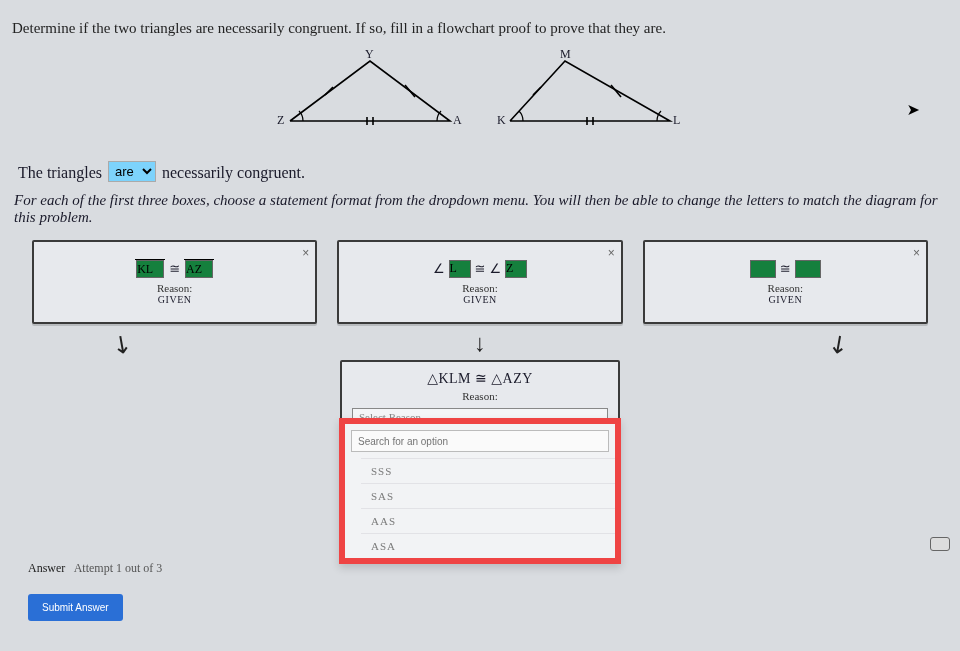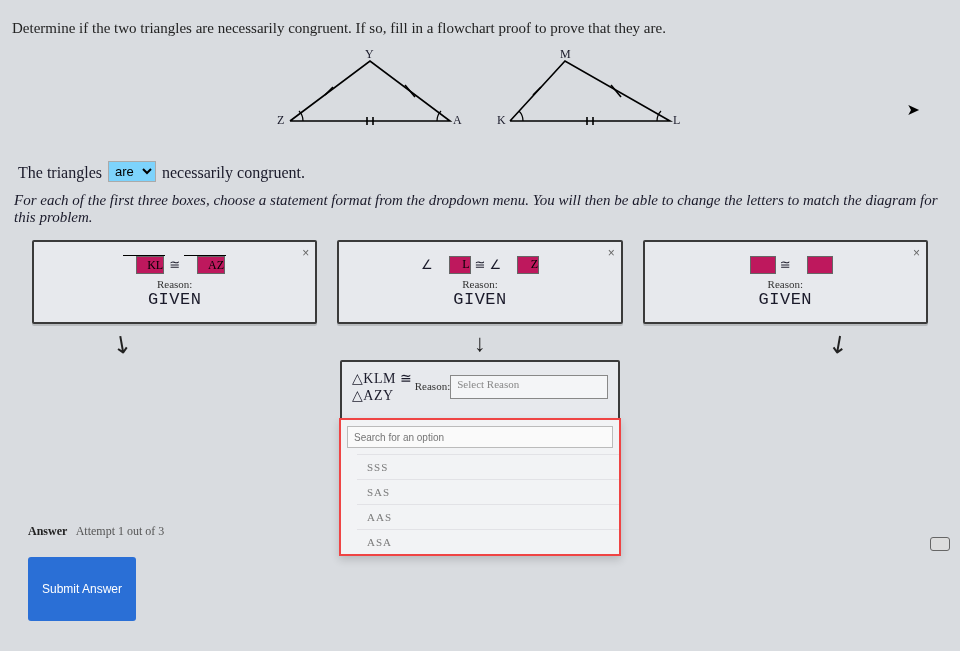--- a/index.html
+++ b/index.html
@@ -44,29 +44,28 @@
     background: #e7e9ed;
     border: 2px solid #3a3a3a;
     border-radius: 2px;
     box-shadow: 0 2px 0 rgba(0,0,0,0.15);
     display: flex; flex-direction: column; align-items: center; justify-content: center;
     padding: 6px 8px;
   }
   .stmt-line { display: flex; align-items: center; gap: 4px; font-family: serif; font-size: 14px; }
   .seg-span { border-top: 1.2px solid #000; padding: 0 1px; }
   .mini-input {
-    border: 1px solid #666; background: #be185d;
-    width: 28px; height: 18px; font-size: 12px; text-align: right;
+    border: 1px solid #666; background: #15803d;
+    width: 28px; height: 18px; font-size: 12px; text-align: left;
     font-family: serif;
-    margin-left: 12px;
   }
   .cong { font-size: 13px; }
   .angle-sym { font-size: 13px; }
   .reason-lbl { font-size: 11px; color: #333; margin-top: 4px; }
-  .reason-val { font-size: 17px; font-family: Liberation Mono, monospace; letter-spacing: 0.5px; }
+  .reason-val { font-size: 10px; font-family: Liberation Serif, serif; letter-spacing: 0.5px; }
   .box-close {
     position: absolute; top: 4px; right: 6px;
     font-size: 12px; color: #666; cursor: pointer;
     font-family: Arial, sans-serif;
   }
 
   .arrows-row {
     display: flex; justify-content: space-between;
     padding: 6px 100px 2px 100px;
     font-size: 24px; color: #222;
@@ -80,37 +79,37 @@
     display: flex; justify-content: center;
     position: relative;
   }
   .conclusion-box {
     width: 280px;
     background: #e7e9ed;
     border: 2px solid #3a3a3a;
     border-radius: 2px;
     box-shadow: 0 2px 0 rgba(0,0,0,0.15);
     padding: 8px 10px 30px 10px;
-    display: flex; flex-direction: row; align-items: center;
+    display: flex; flex-direction: column; align-items: center;
   }
   .conc-stmt { font-family: serif; font-size: 14px; letter-spacing: 0.5px; }
   .conc-r { font-size: 11px; color: #333; margin-top: 3px; margin-bottom: 6px; }
   .conc-select {
     width: 100%; height: 24px;
     border: 1px solid #888; background: #f4f5f7;
     font-size: 11px; color: #888; padding: 2px 6px;
     text-align: left;
   }
 
   .dropdown-panel {
     position: absolute;
     top: 58px; left: 50%; transform: translateX(-50%);
     width: 282px;
     background: #f2f3f5;
-    border: 2px solid #ef4444;
+    border: 6px solid #ef4444;
     box-shadow: 0 4px 8px rgba(0,0,0,0.15);
     z-index: 5;
     font-size: 11px; color: #7a7a7a;
   }
   .dd-search {
     width: calc(100% - 12px);
     margin: 6px;
     height: 22px;
     border: 1px solid #bbb;
     background: #fafafa;
@@ -125,25 +124,25 @@
     margin-left: 16px;
   }
 
   .footer {
     position: absolute;
     left: 28px; bottom: 30px;
     display: flex; align-items: center; gap: 18px;
     flex-direction: column; align-items: flex-start;
   }
   .ans-attempt { font-size: 12px; color: #555; }
-  .ans-attempt .aw { color: #222; font-weight: bold; margin-right: 6px; }
+  .ans-attempt .aw { color: #222; font-weight: normal; margin-right: 6px; }
   .submit-btn {
     background: #2a6fd6; color: #fff;
     border: none; border-radius: 3px;
-    font-size: 12px; padding: 25px 14px;
+    font-size: 10px; padding: 8px 14px;
     cursor: pointer;
     font-family: Arial, sans-serif;
   }
 
   .cursor-ptr {
     position: absolute; top: 100px; right: 40px;
     font-size: 16px; color: #000;
   }
   .kb-icon {
     position: absolute; right: 10px; bottom: 100px;

